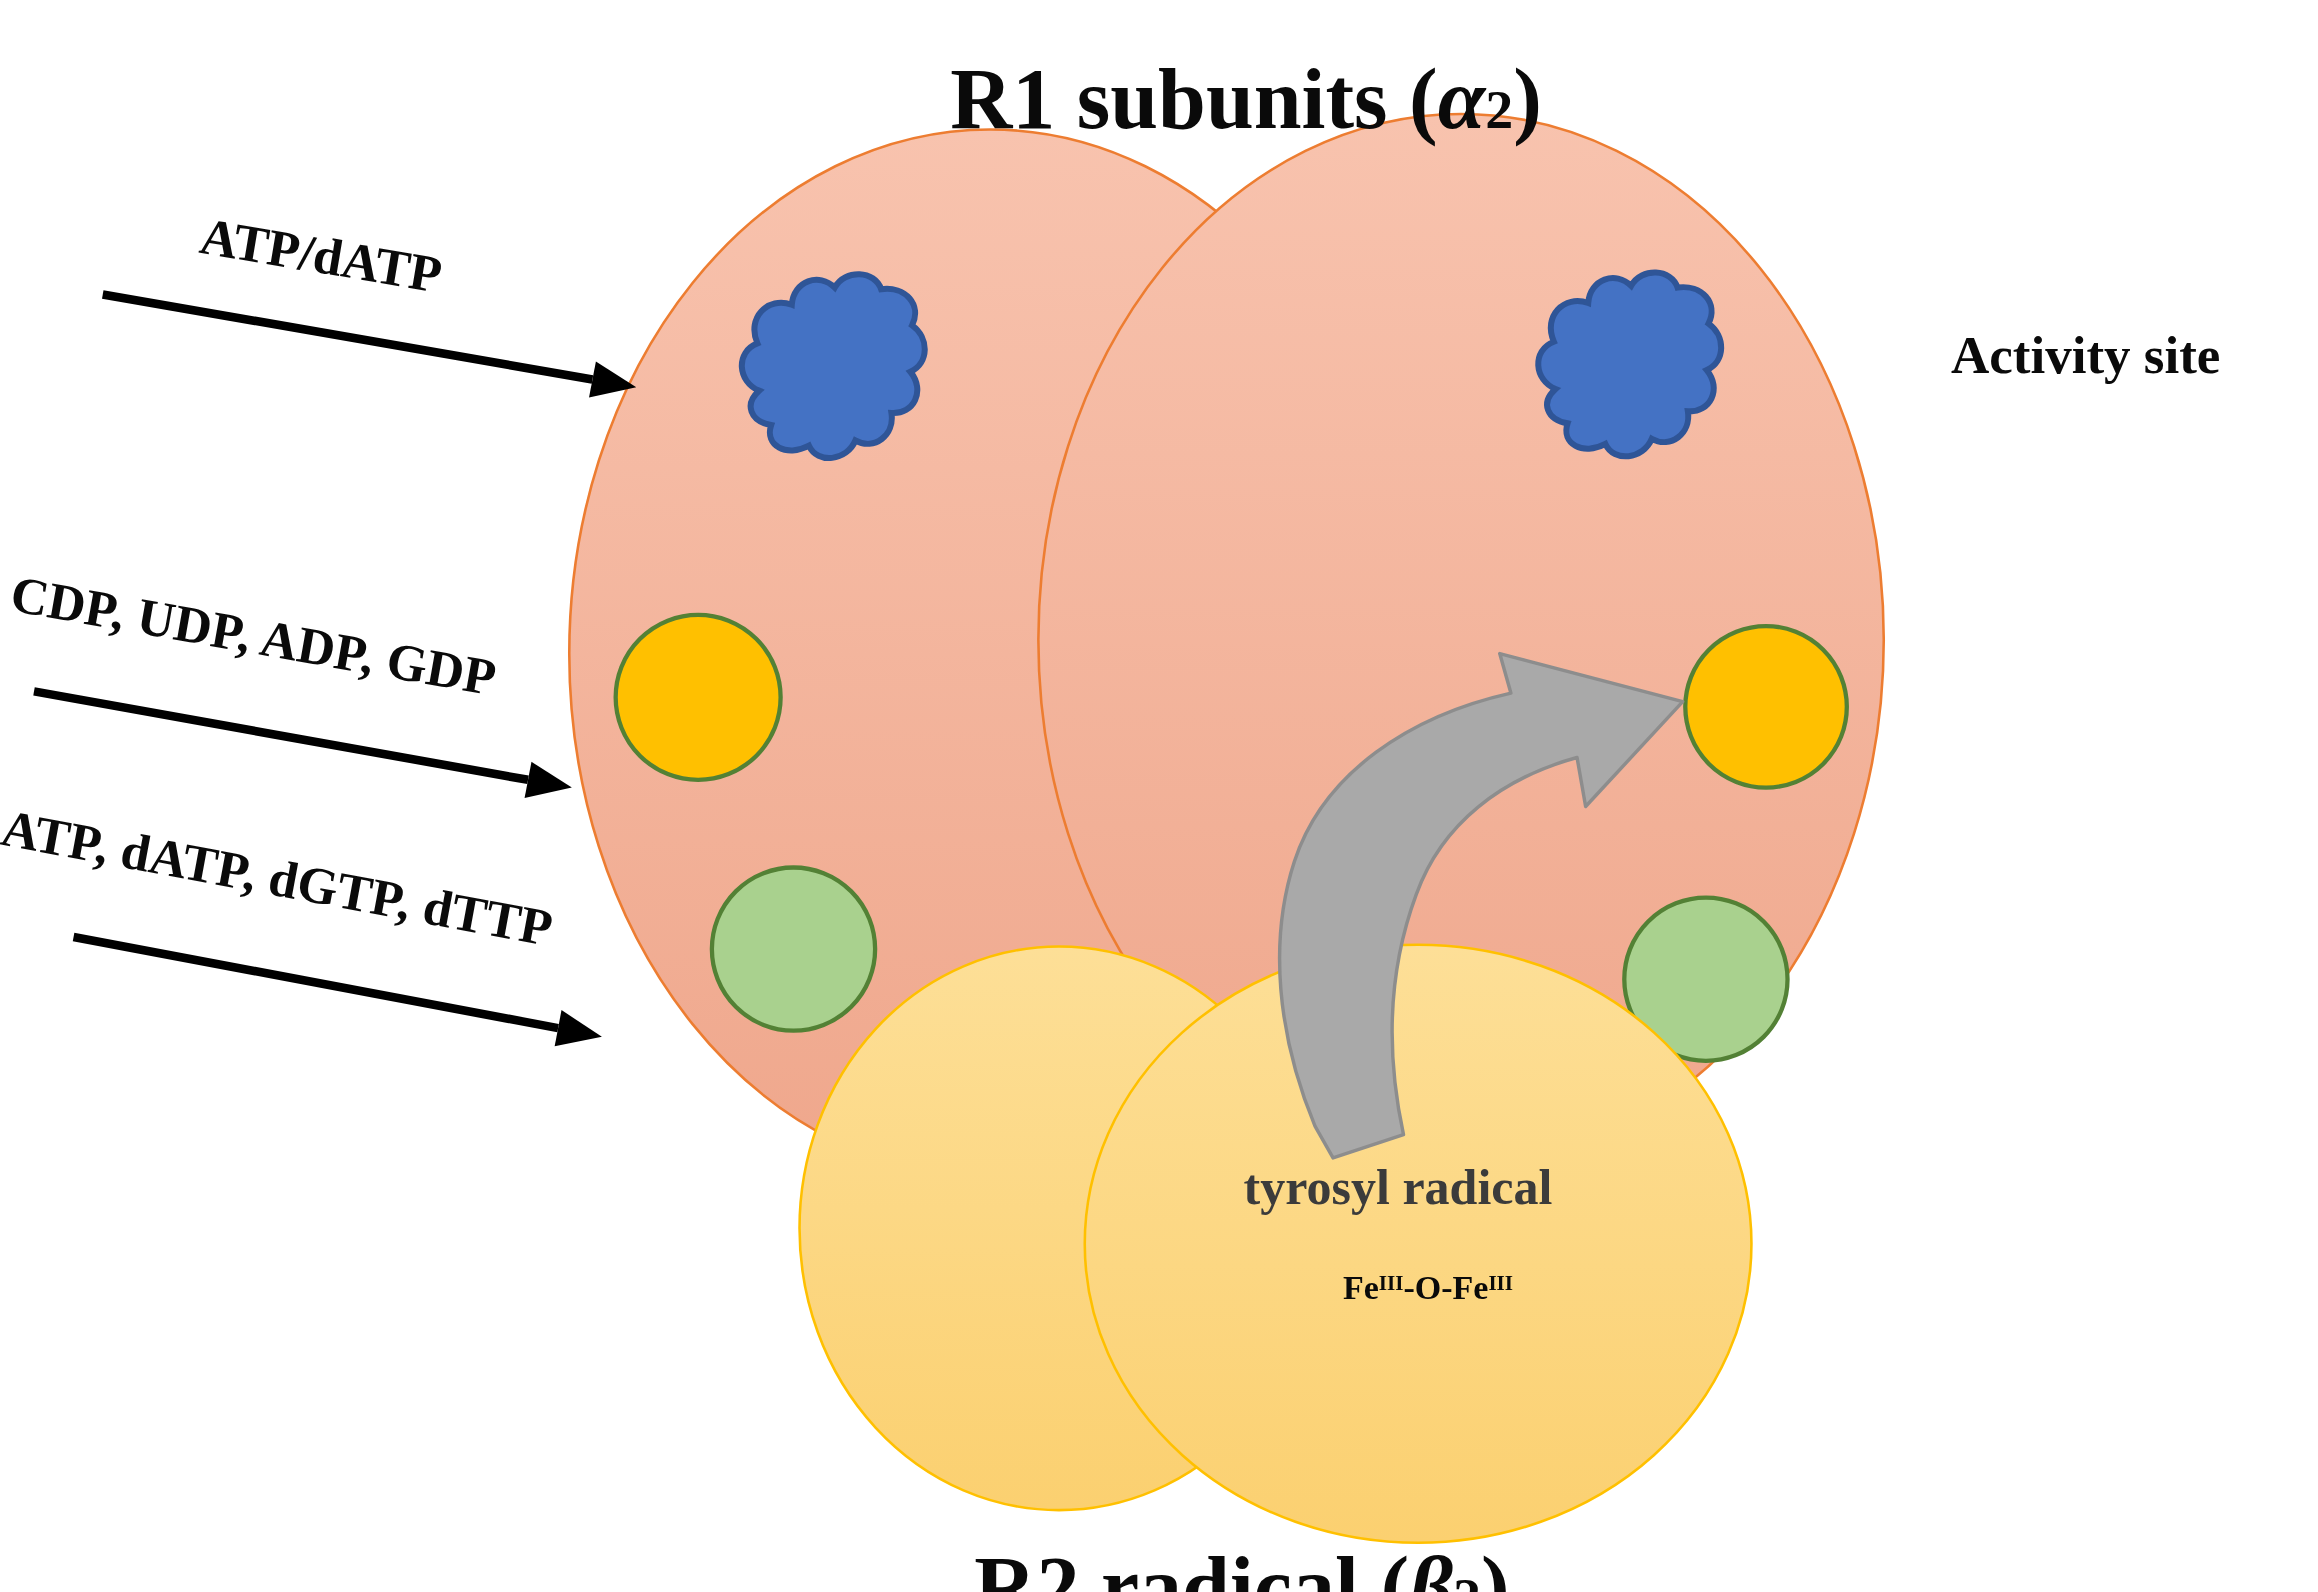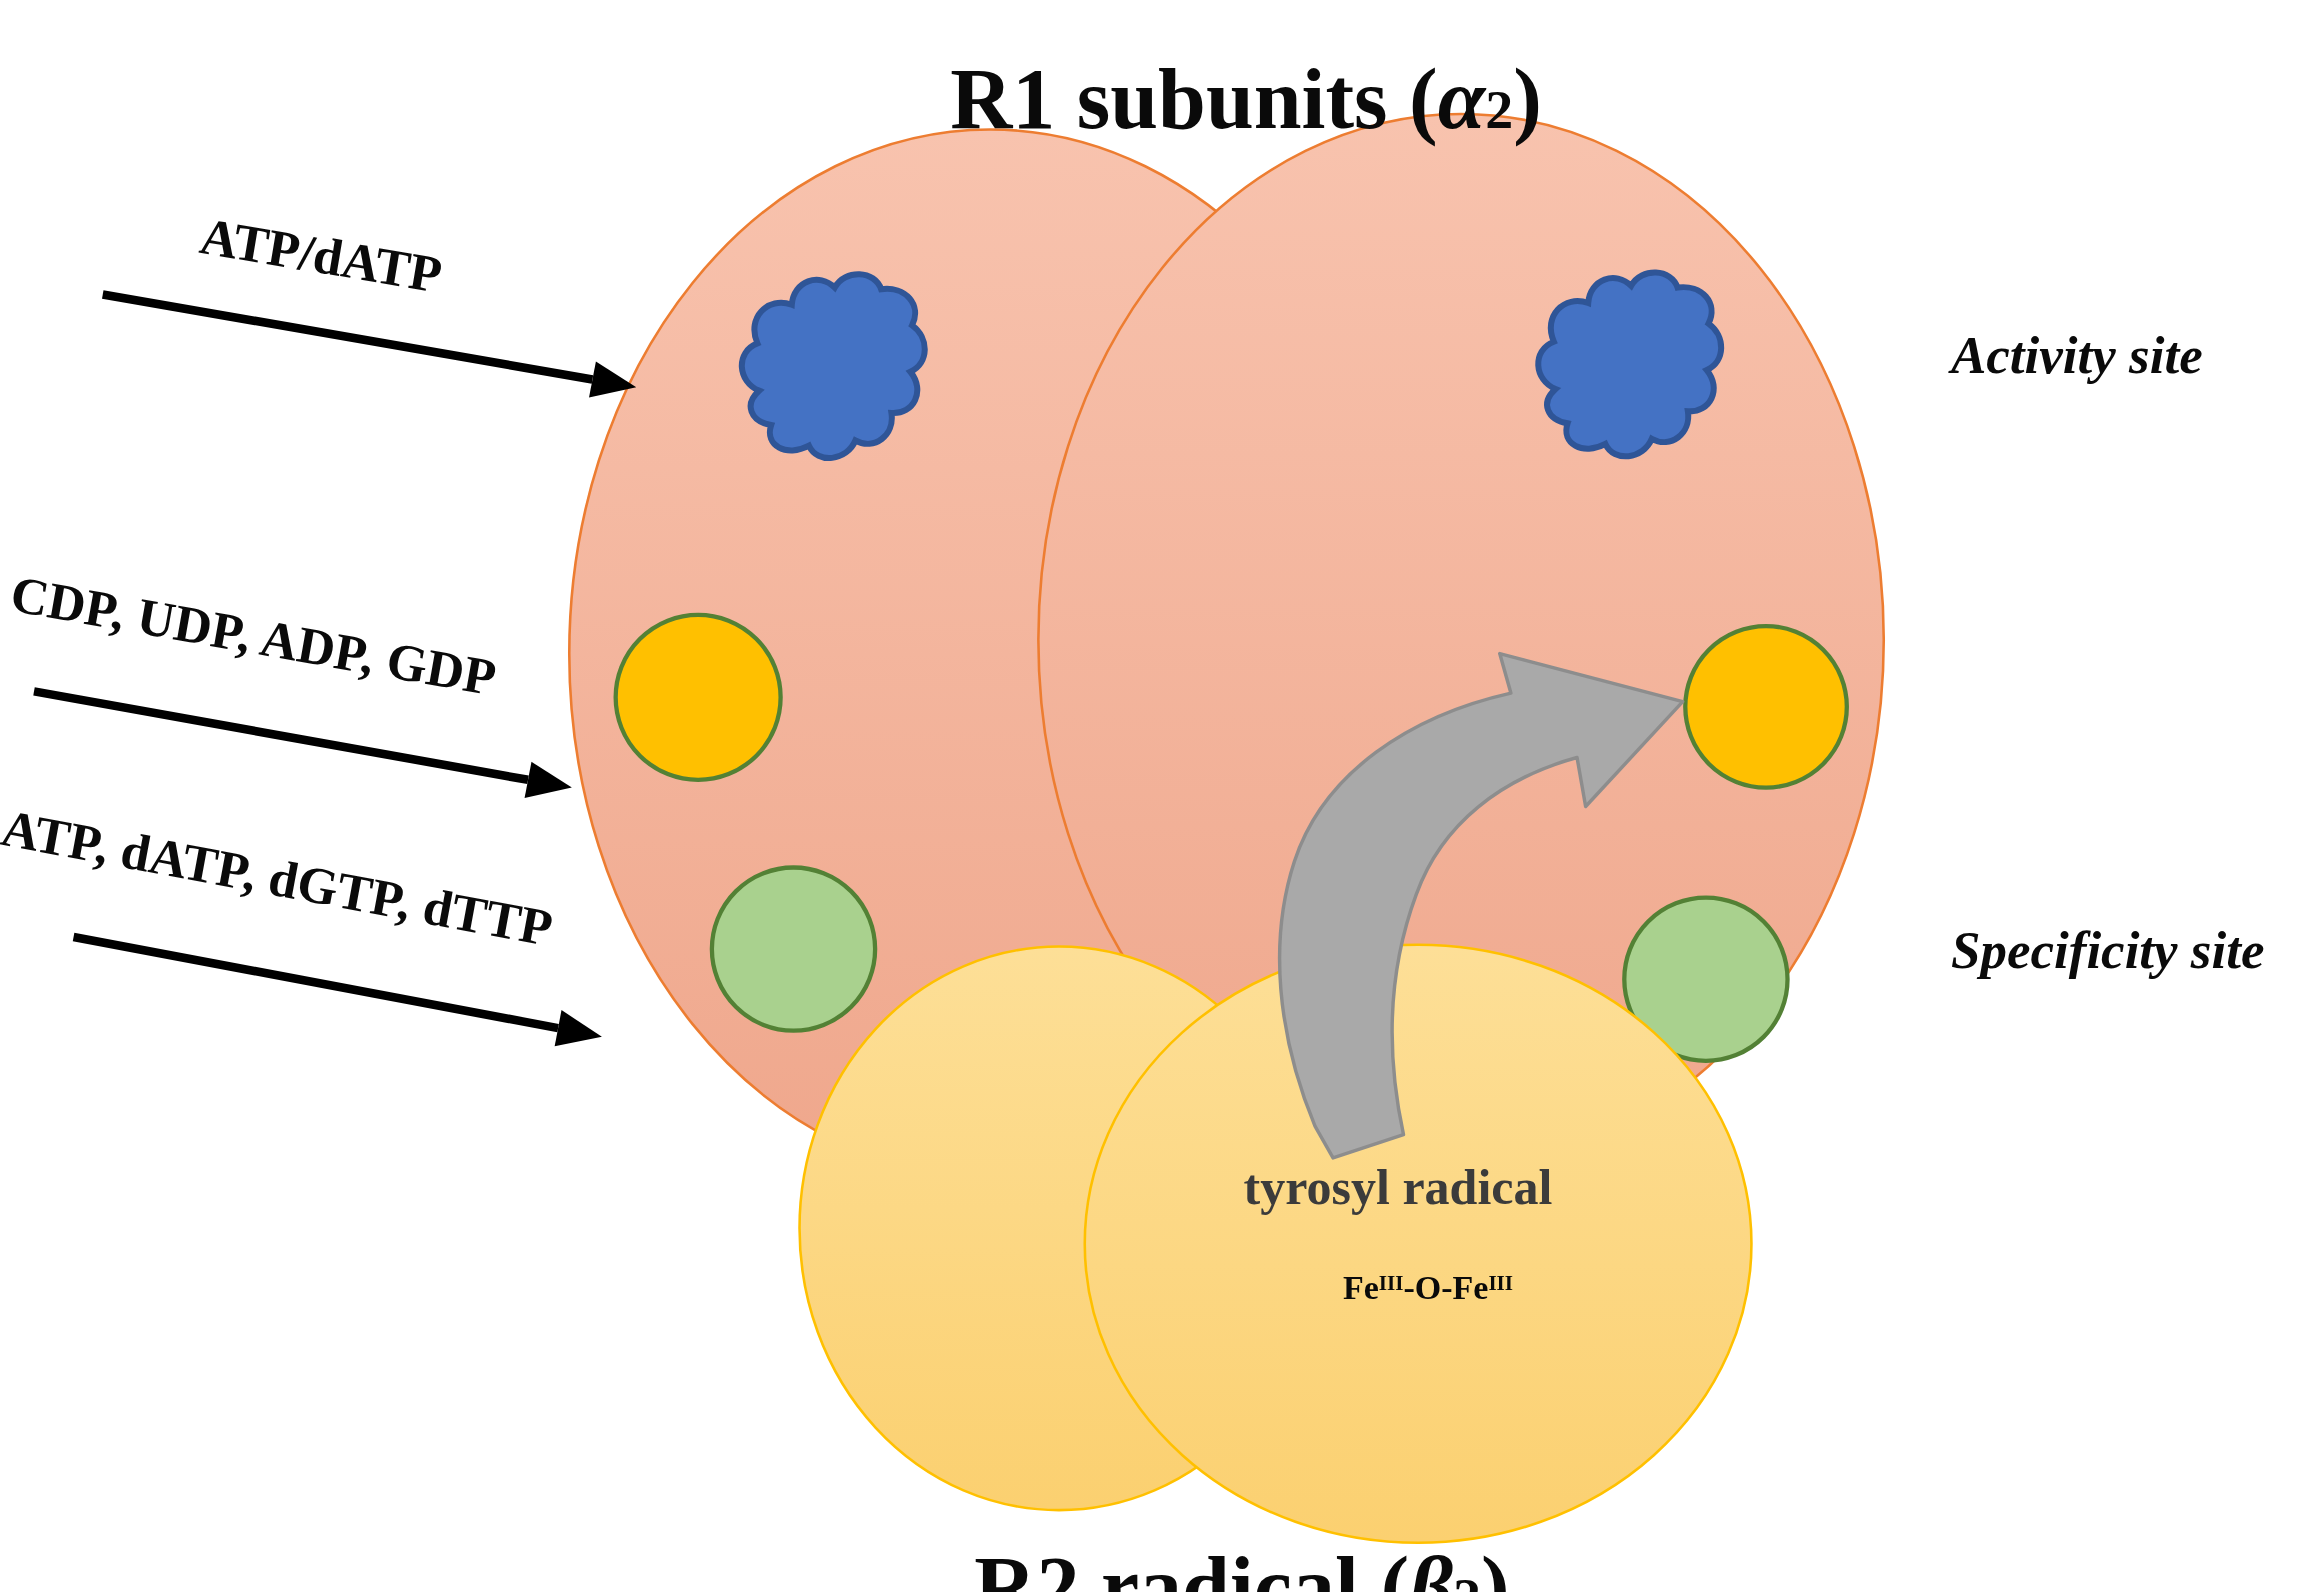--- a/index.html
+++ b/index.html
@@ -19,21 +19,21 @@
   .txt{position:absolute;font-weight:700;white-space:nowrap;line-height:1;}
   .title{font-size:86px;transform:translateX(-50%);}
   .title-top{left:1246px;top:8.6px;}
   .title-bottom{left:1242px;top:1497px;}
   .sym{font-style:italic;}
   .subn{font-size:0.65em;}
   .input-label{font-size:52px;transform-origin:0 0;}
   .input-label.l1{left:205px;top:163px;transform:rotate(9.5deg);}
   .input-label.l2{left:15.5px;top:521px;transform:rotate(10deg);}
   .input-label.l3{left:6.9px;top:755px;transform:rotate(10.5deg);}
-  .site-label{font-size:53px;left:1951px;font-style:italic;}
+  .site-label{font-size:53px;left:1951px;}
   .site-label.s1{top:282px;}
   .site-label.s2{top:619px;}
   .site-label.s3{top:877px;}
   .radical-label{font-size:50px;color:var(--radical-text);left:1398px;top:1115px;transform:translateX(-50%);font-family:Liberation Serif, serif;}
   .fe-label{font-size:34px;left:1428px;top:1224px;transform:translateX(-50%);}
   .sup{font-size:0.62em;position:relative;top:-0.42em;}
 </style>
 </head>
 <body>
 
@@ -112,21 +112,20 @@
   </div>
   <div class="txt title title-bottom">
     <span>R2 radical (</span><span class="sym">β</span><span class="subn">2</span><span>)</span>
   </div>
 
   <div class="txt input-label l1">ATP/dATP</div>
   <div class="txt input-label l2">CDP, UDP, ADP, GDP</div>
   <div class="txt input-label l3">ATP, dATP, dGTP, dTTP</div>
 
   <div class="txt site-label s1">Activity site</div>
-  <div class="txt site-label s3">Specificity site</div>
 
   <div class="txt radical-label">tyrosyl radical</div>
   <div class="txt fe-label">
     <span>Fe</span><span class="sup">III</span><span>-O-Fe</span><span class="sup">III</span>
   </div>
 
 </div>
 
 
 </body></html>

